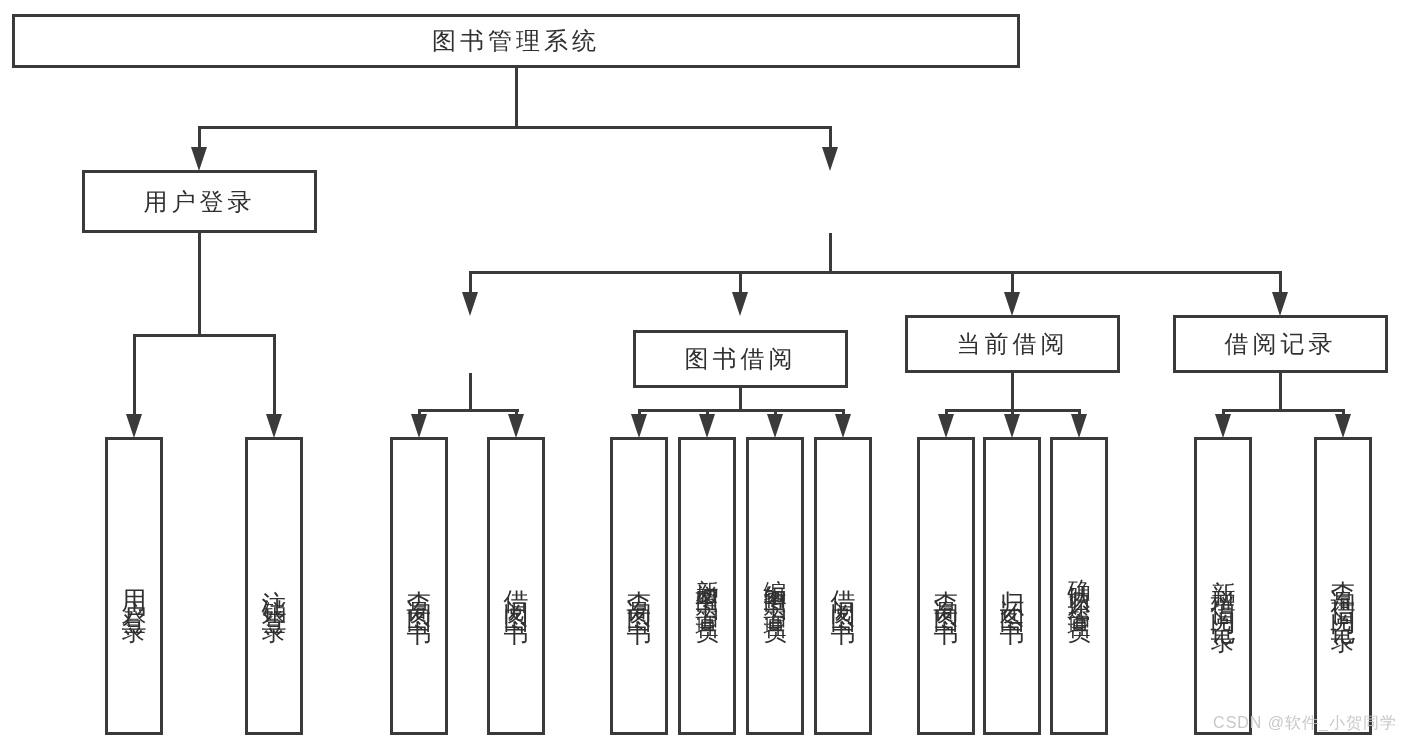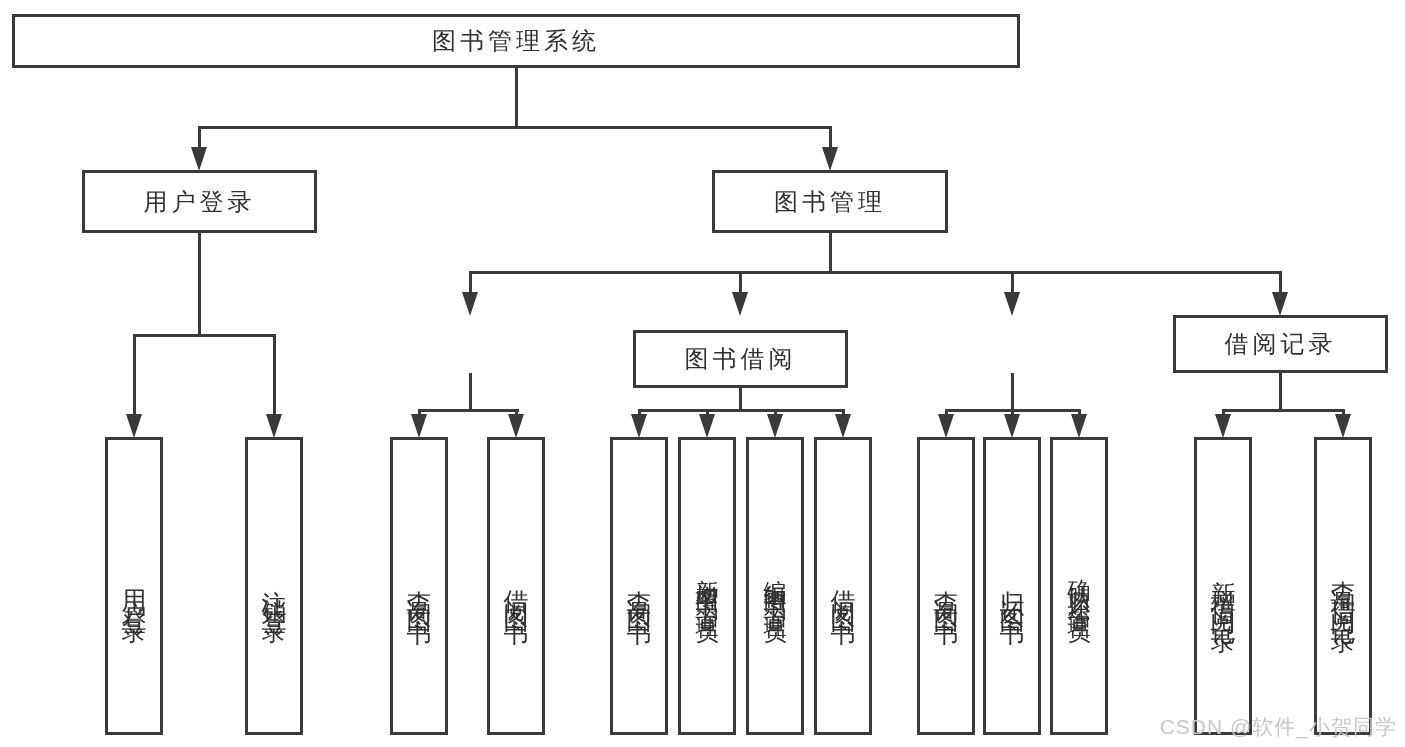--- a/index.html
+++ b/index.html
@@ -45,37 +45,37 @@
   .arw{
     position:absolute;width:0;height:0;
     border-left:8px solid transparent;
     border-right:8px solid transparent;
     border-top:24px solid var(--line);
     z-index:1;
   }
   .watermark{
     position:absolute;
     right:8px;top:713px;
-    font-size:21px;
+    font-size:16px;
     letter-spacing:1px;
     color:var(--wm);
     z-index:5;
   }
 </style>
 </head>
 <body>
 
 <div id="canvas">
 
   <div class="node" style="left:12px;top:14px;width:1008px;height:54px">图书管理系统</div>
 
   <div class="node" style="left:82px;top:170px;width:235px;height:63px">用户登录</div>
-  <div class="node" style="left:712px;top:170px;width:236px;height:63px">图书管理</div>
 
   <div class="node" style="left:633px;top:330px;width:215px;height:58px">图书借阅</div>
+  <div class="node" style="left:905px;top:315px;width:215px;height:58px">当前借阅</div>
   <div class="node" style="left:1173px;top:315px;width:215px;height:58px">借阅记录</div>
 
   <div class="node leaf" style="left:105px;top:437px;width:58px;height:298px">用户登录</div>
   <div class="node leaf" style="left:245px;top:437px;width:58px;height:298px">注销登录</div>
 
   <div class="node leaf" style="left:390px;top:437px;width:58px;height:298px">查询图书</div>
   <div class="node leaf" style="left:487px;top:437px;width:58px;height:298px">借阅图书</div>
 
   <div class="node leaf" style="left:610px;top:437px;width:58px;height:298px">查询图书</div>
   <div class="node leaf long" style="left:678px;top:437px;width:58px;height:298px">新增图书（管理员）</div>

